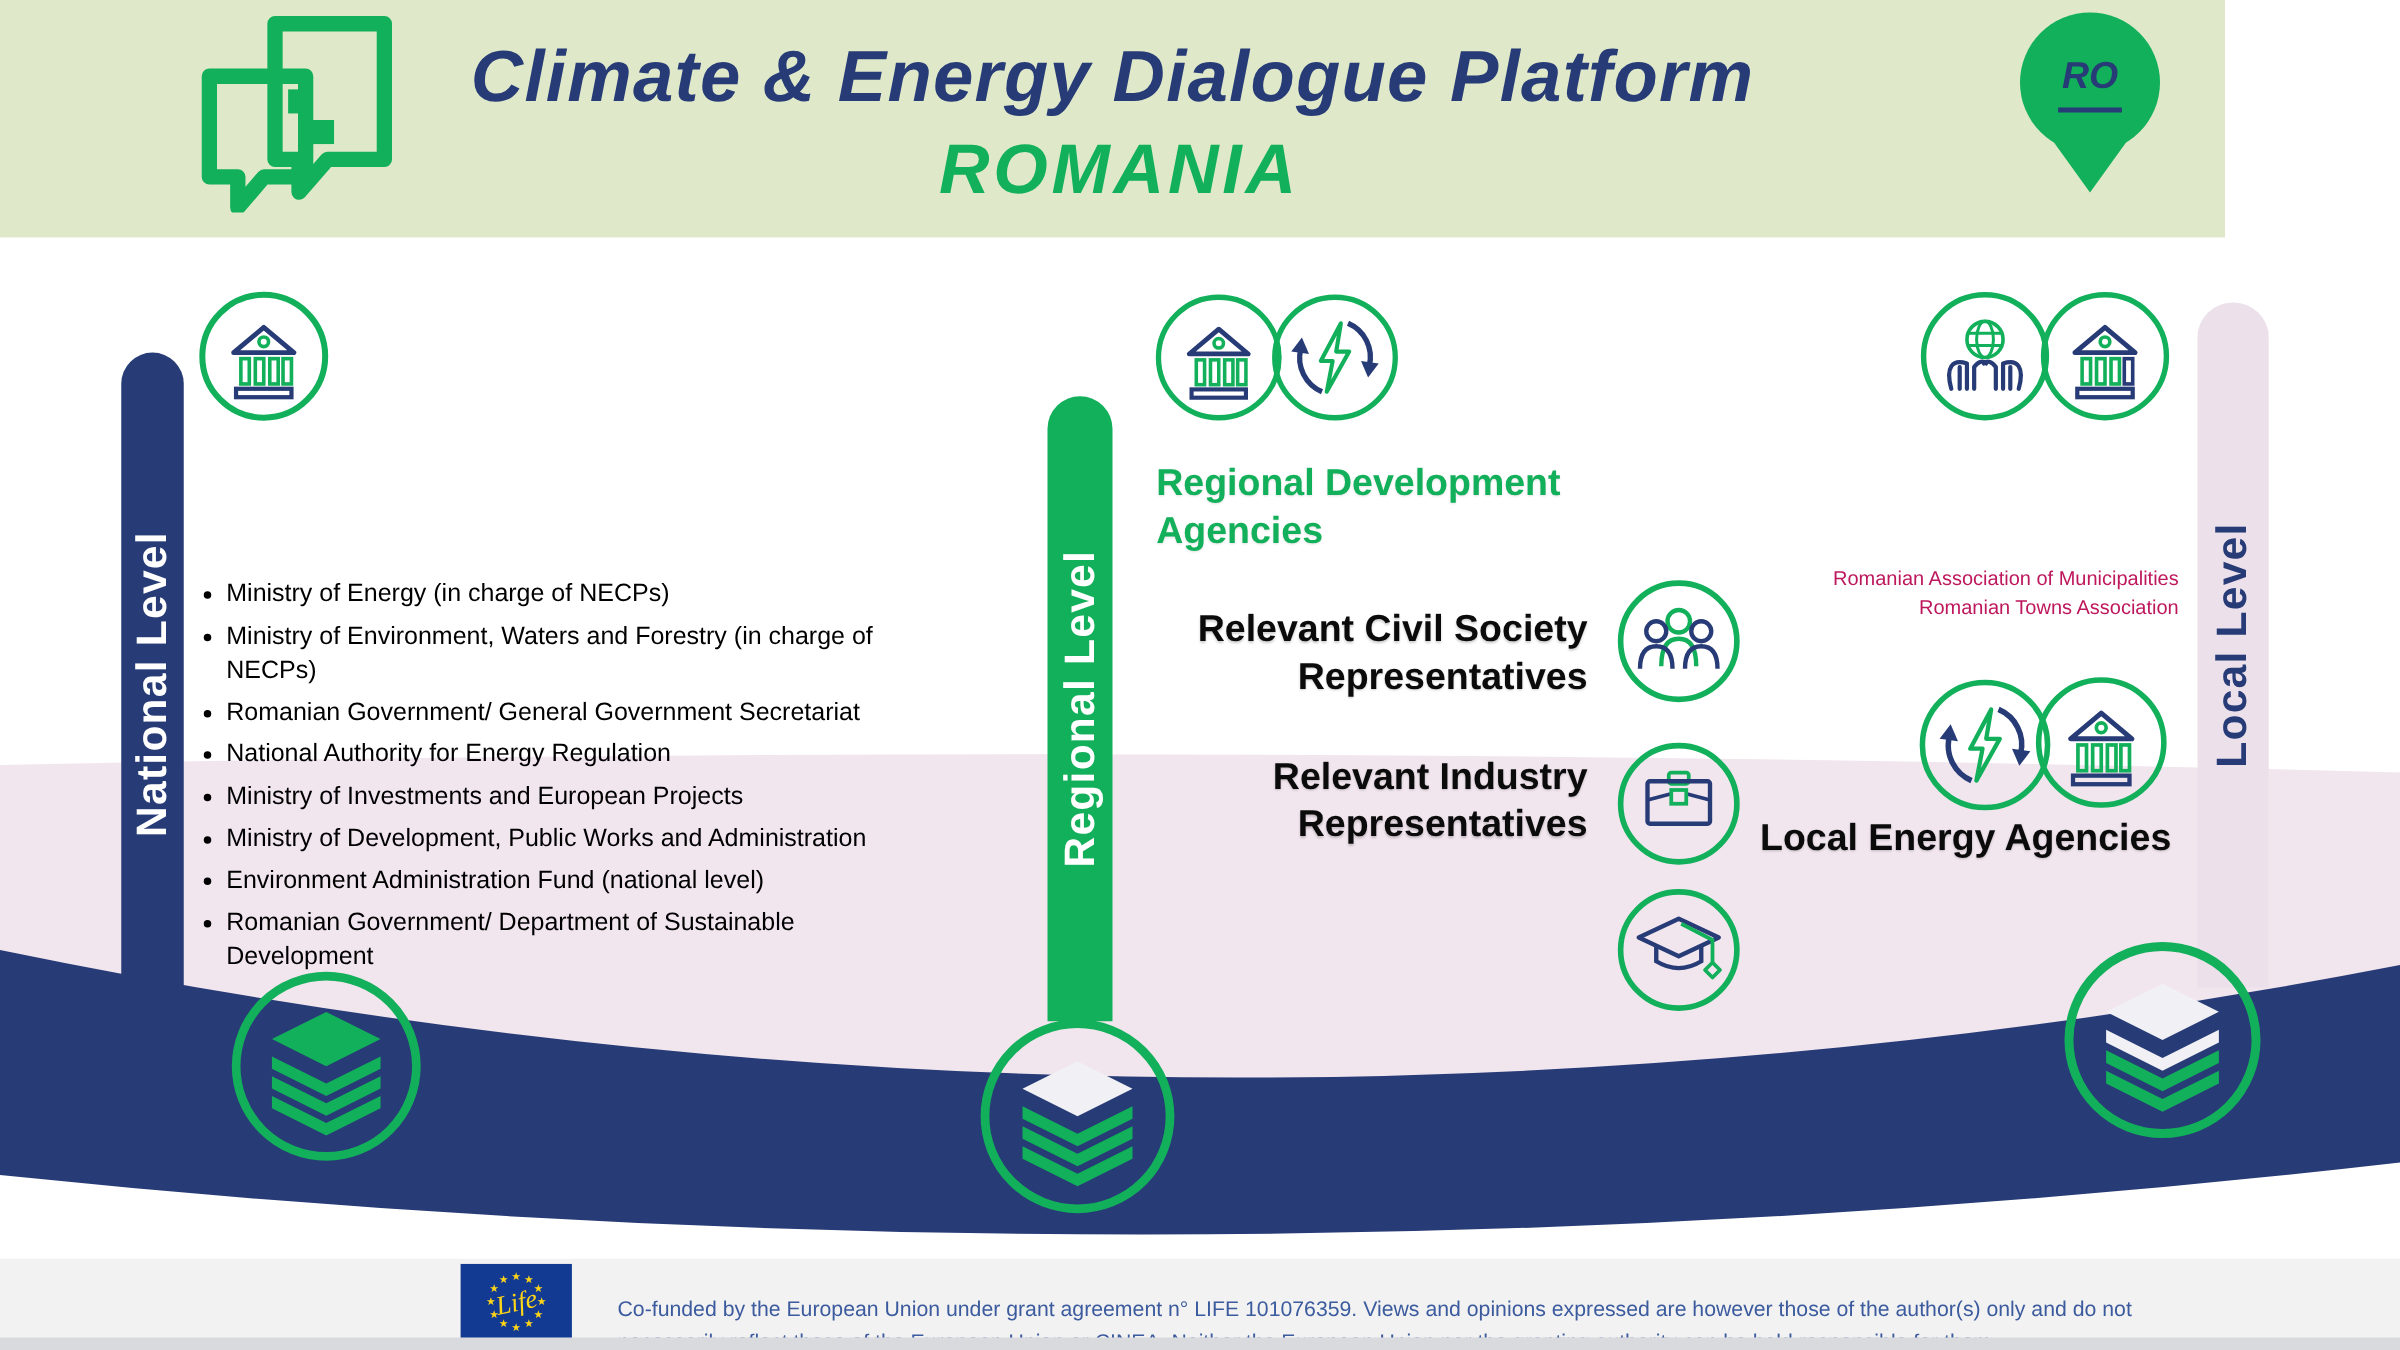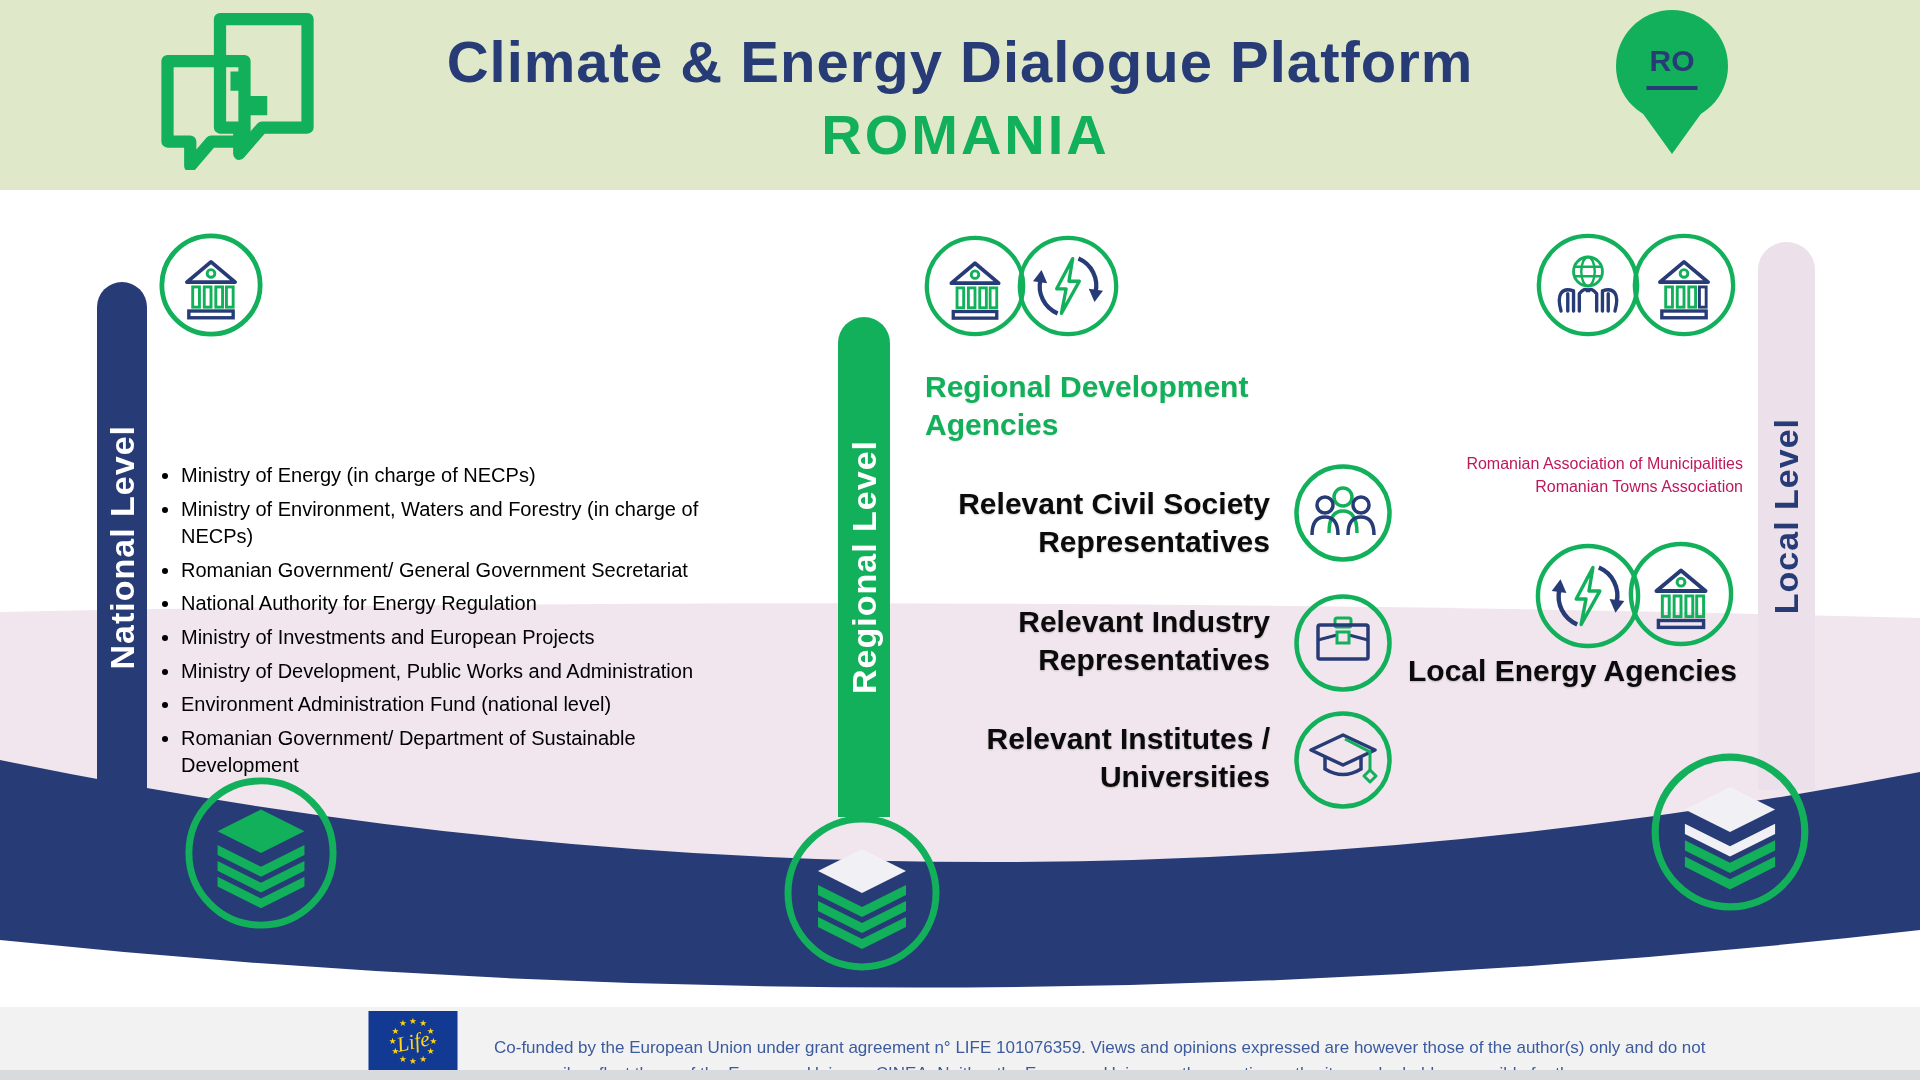--- a/index.html
+++ b/index.html
@@ -1,20 +1,20 @@
 <!DOCTYPE html>
 <html style="--brand-green: #12b05a; --navy: #273b76; --header-bg: #dfe9ca; --platform-pink: #f1e5ee; --pillar-pink: #ece0ea; --layer-white: #f1f0f5; --footer-bg: #f2f2f2; --footer-text: #3b5b9e; --eu-blue: #123a93; --eu-yellow: #ffd617;"><head>
 <meta charset="utf-8">
 <style>
   html,body{margin:0;padding:0;background:#fff;}
   .canvas{position:relative;width:1920px;height:1080px;background:#fff;overflow:hidden;
           font-family:"Liberation Sans",sans-serif;}
 
   
-  .topbar{position:absolute;left:0;top:0;width:1920px;height:190px;background:var(--header-bg);}
+  .topbar{position:absolute;left:0;top:0;width:1780px;height:190px;background:var(--header-bg);font-style:italic;}
   .logo{position:absolute;left:150px;top:8px;width:175px;height:162px;}
   .main-title{position:absolute;left:0;right:0;top:28px;text-align:center;
               font-size:58px;font-weight:700;letter-spacing:1px;color:var(--navy);}
   .country-title{position:absolute;left:0;right:0;top:102px;text-align:center;
               font-size:56px;font-weight:700;letter-spacing:3px;color:var(--brand-green);margin-left:11px;}
   .pin{position:absolute;left:1612px;top:8px;width:120px;height:148px;}
   .pin svg{position:absolute;left:0;top:0;}
   .pin-label{position:absolute;left:50%;top:36px;transform:translateX(-50%);
              font-size:30px;font-weight:700;color:var(--navy);
              border-bottom:4px solid var(--navy);padding:0 3px 8px 3px;}
@@ -217,22 +217,20 @@
   </svg>
 
   <ul class="tb bullets"><li>Ministry of Energy (in charge of NECPs)</li><li>Ministry of Environment, Waters and Forestry (in charge of NECPs)</li><li>Romanian Government/ General Government Secretariat</li><li>National Authority for Energy Regulation</li><li>Ministry of Investments and European Projects</li><li>Ministry of Development, Public Works and Administration</li><li>Environment Administration Fund (national level)</li><li>Romanian Government/ Department of Sustainable Development</li></ul>
 
   <div class="tb rda-heading">Regional Development
 Agencies</div>
   <div class="tb black-h civil-heading">Relevant Civil Society
 Representatives</div>
   <div class="tb black-h industry-heading">Relevant Industry
 Representatives</div>
-  <div class="tb black-h institutes-heading">Relevant Institutes /
-Universities</div>
 
   <div class="tb assoc-sub">Romanian Association of Municipalities
 Romanian Towns Association</div>
   <div class="tb black-h energy-heading">Local Energy Agencies</div>
 
   <div class="footer"></div>
   <svg class="eu-flag" width="90" height="60" viewBox="0 0 92 62">
     <rect x="0" y="0" width="92" height="62" style="fill:var(--eu-blue)"></rect>
     <g id="eu-stars">
         <text x="46.0" y="13.2" text-anchor="middle" font-size="9" fill="#ffd617">★</text>

